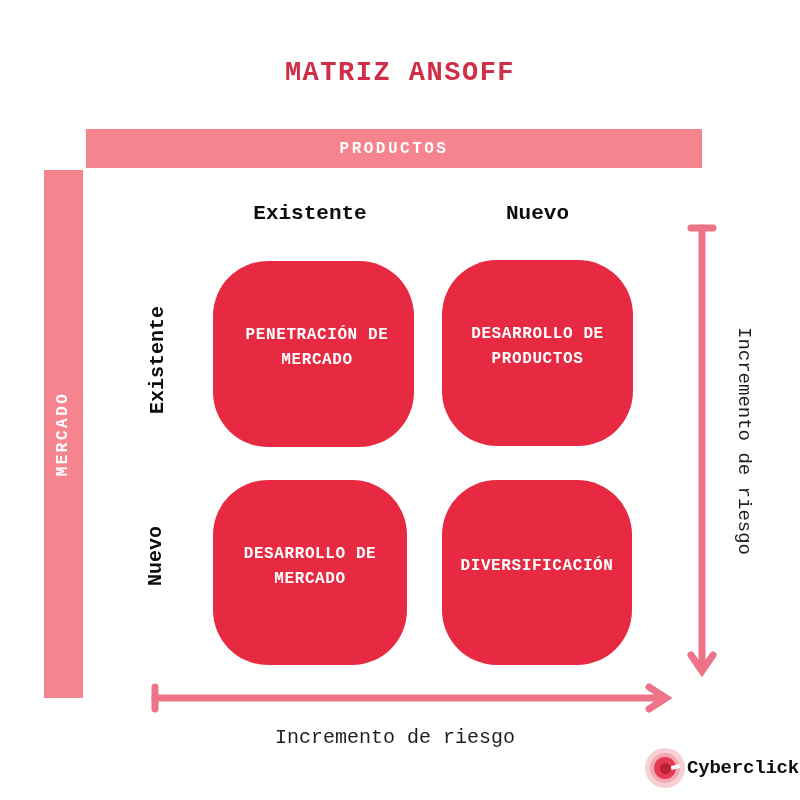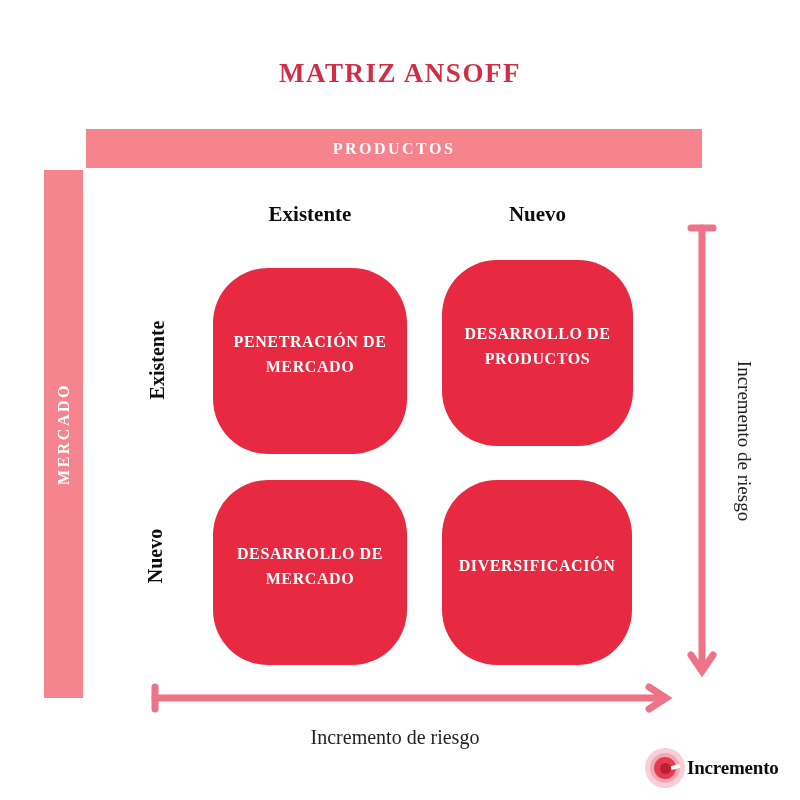--- a/index.html
+++ b/index.html
@@ -1,18 +1,18 @@
 <!DOCTYPE html>
 <html><head>
 <meta charset="utf-8">
 <style>
   html,body { margin:0; padding:0; background:#ffffff; }
   .frame {
     position:relative; width:800px; height:800px; background:#ffffff;
-    font-family:Liberation Serif, serif; overflow:hidden;
+    font-family:Liberation Mono, monospace; overflow:hidden;
   }
   .title {
     position:absolute; left:0; top:58px; width:800px; text-align:center;
     font-size:27px; font-weight:bold; letter-spacing:1.5px; color:#d02e47;
   }
   .axis-bar { position:absolute; background:#f6848f; display:flex; align-items:center; justify-content:center; }
   .axis-bar-h { left:86px; top:129px; width:616px; height:39px; }
   .axis-bar-v { left:44px; top:170px; width:39px; height:528px; }
   .axis-label {
     color:#ffffff; font-weight:bold; font-size:16px; letter-spacing:2.5px; white-space:nowrap;
@@ -26,21 +26,21 @@
   .row-header {
     position:absolute; font-size:20px; font-weight:bold; color:#0d0d0d; white-space:nowrap;
     transform:translate(-50%,-50%) rotate(-90deg);
   }
   .row-header-1 { left:157px; top:360px; }
   .row-header-2 { left:155px; top:556px; }
   .quadrant {
     position:absolute; background:#e72a42; border-radius:55px;
     display:flex; align-items:center; justify-content:center;
   }
-  .quadrant-tl { left:213px; top:268px; width:194px; height:186px; }
+  .quadrant-tl { left:213px; top:261px; width:194px; height:186px;padding-left:7px; }
   .quadrant-tr { left:442px; top:260px; width:191px; height:186px; }
   .quadrant-bl { left:213px; top:480px; width:194px; height:185px; }
   .quadrant-br { left:442px; top:480px; width:190px; height:185px; }
   .quadrant-label {
     color:#ffffff; font-weight:bold; font-size:16px; letter-spacing:0.6px;
     line-height:1.55; text-align:center; white-space:pre-line; padding:0 8px;
     position:relative; top:-6px;
   }
   .arrow-svg { position:absolute; }
   .arrow-v { left:684px; top:224px; }
@@ -123,15 +123,15 @@
     </g>
   </svg>
 
   <div class="risk-label-h">Incremento de riesgo</div>
 
   <div class="logo-circle logo-outer"></div>
   <div class="logo-circle logo-mid"></div>
   <div class="logo-circle logo-red"></div>
   <div class="logo-notch"></div>
   <div class="logo-circle logo-dot"></div>
-  <div class="brand-name">Incremento</div>
+  <div class="brand-name">Cyberclick</div>
 
 </div>
 
 </body></html>

